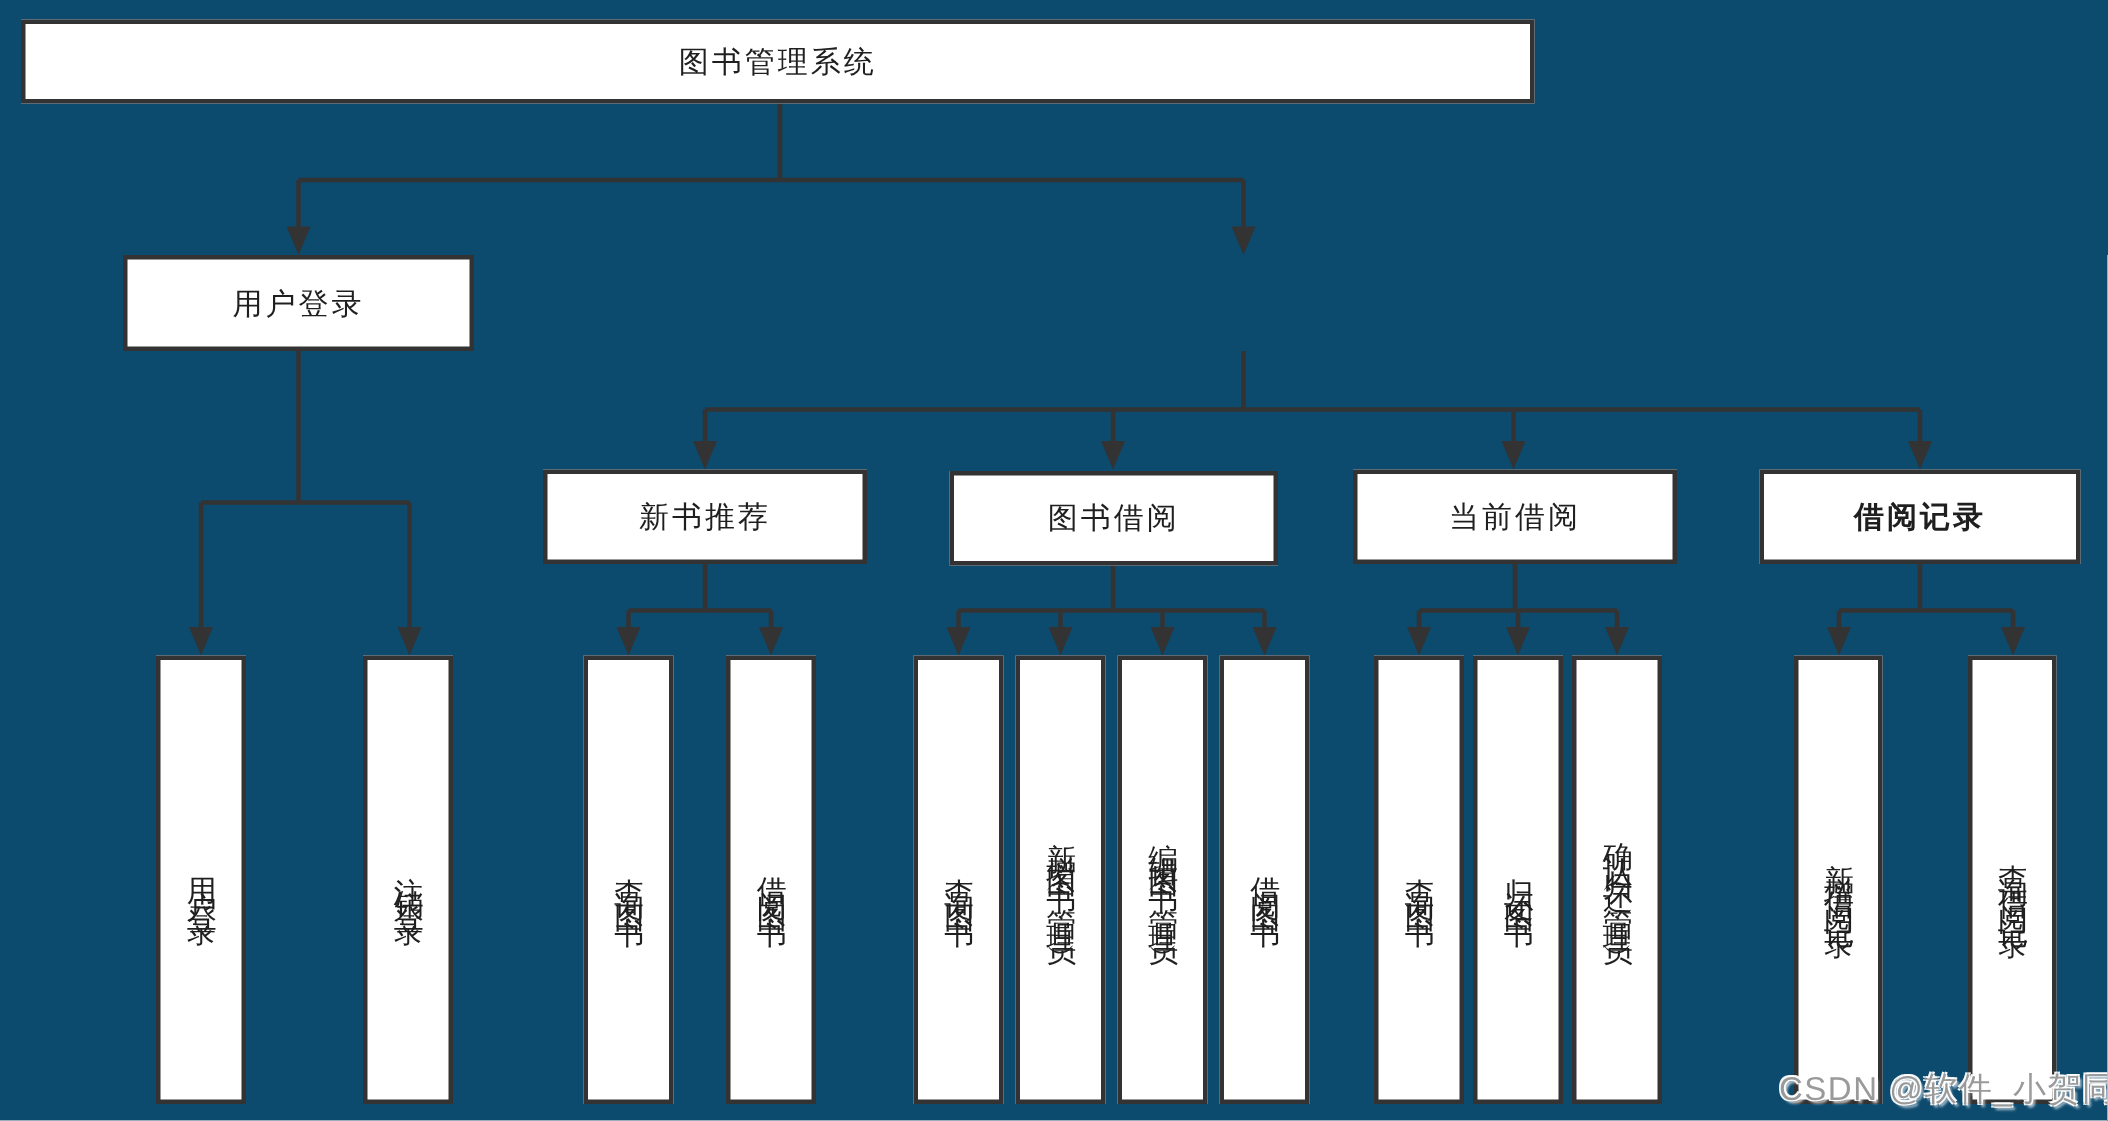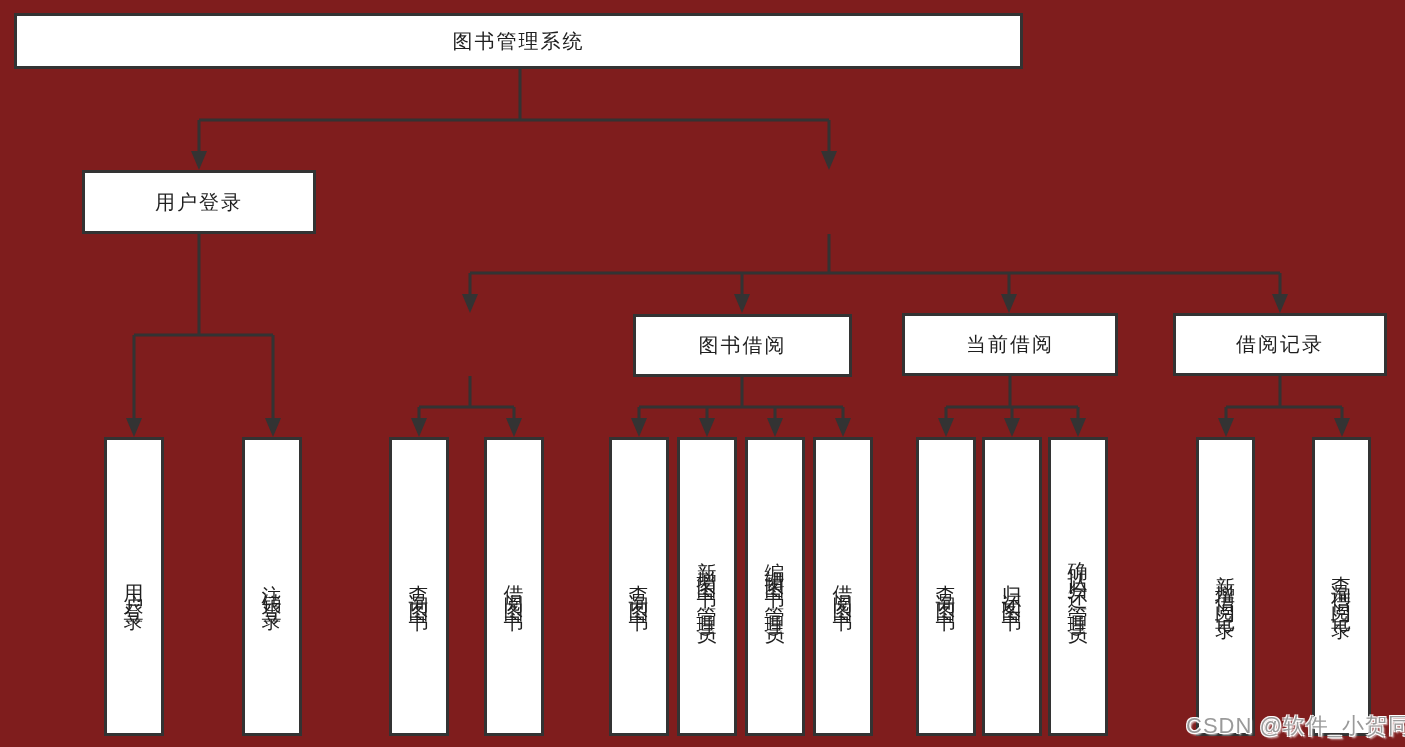--- a/index.html
+++ b/index.html
@@ -5,21 +5,21 @@
   html, body {
     margin: 0;
     padding: 0;
     background: #ffffff;
     font-family: "Liberation Sans", sans-serif;
   }
   .stage {
     position: relative;
     width: 1405px;
     height: 747px;
-    background: #7f1d1d;
+    background: #0c4a6e;
     overflow: hidden;
     color: #1f1f1f;
   }
   .wires {
     position: absolute;
     left: 0;
     top: 0;
     z-index: 1;
   }
   .box {
@@ -98,23 +98,24 @@
       <path d="M1070 418 L1086 418 L1078 437 Z"></path>
       <path d="M1218 418 L1234 418 L1226 437 Z"></path>
       <path d="M1334 418 L1350 418 L1342 437 Z"></path>
     </g>
   </svg>
 
   <div class="box" style="left:14px; top:13px; width:1009px; height:56px;">图书管理系统</div>
 
   <div class="box" style="left:82px; top:170px; width:234px; height:64px;">用户登录</div>
 
+  <div class="box" style="left:362px; top:313px; width:216px; height:63px;">新书推荐</div>
   <div class="box" style="left:633px; top:314px; width:219px; height:63px;">图书借阅</div>
   <div class="box" style="left:902px; top:313px; width:216px; height:63px;">当前借阅</div>
-  <div class="box" style="left:1173px; top:313px; width:214px; height:63px;">借阅记录</div>
+  <div class="box" style="left:1173px; top:313px; width:214px; height:63px;font-weight:bold;">借阅记录</div>
 
   <div class="box vert" style="left:104px; top:437px; width:60px; height:299px;">用户登录</div>
   <div class="box vert" style="left:242px; top:437px; width:60px; height:299px;">注销登录</div>
 
   <div class="box vert" style="left:389px; top:437px; width:60px; height:299px;">查询图书</div>
   <div class="box vert" style="left:484px; top:437px; width:60px; height:299px;">借阅图书</div>
 
   <div class="box vert" style="left:609px; top:437px; width:60px; height:299px;">查询图书</div>
   <div class="box vert" style="left:677px; top:437px; width:60px; height:299px;">新增图书（管理员）</div>
   <div class="box vert" style="left:745px; top:437px; width:60px; height:299px;">编辑图书（管理员）</div>

